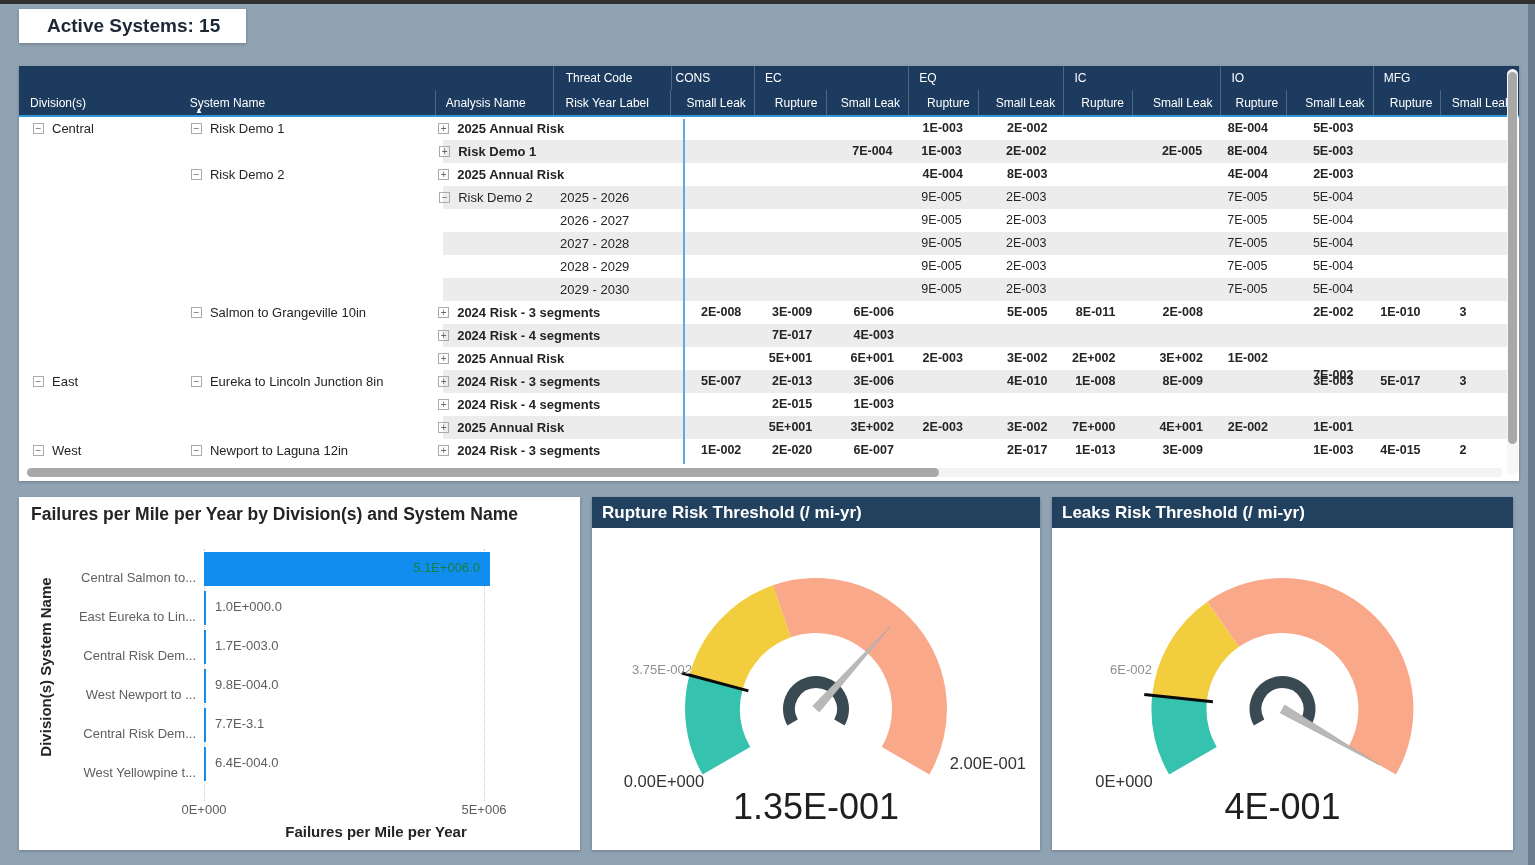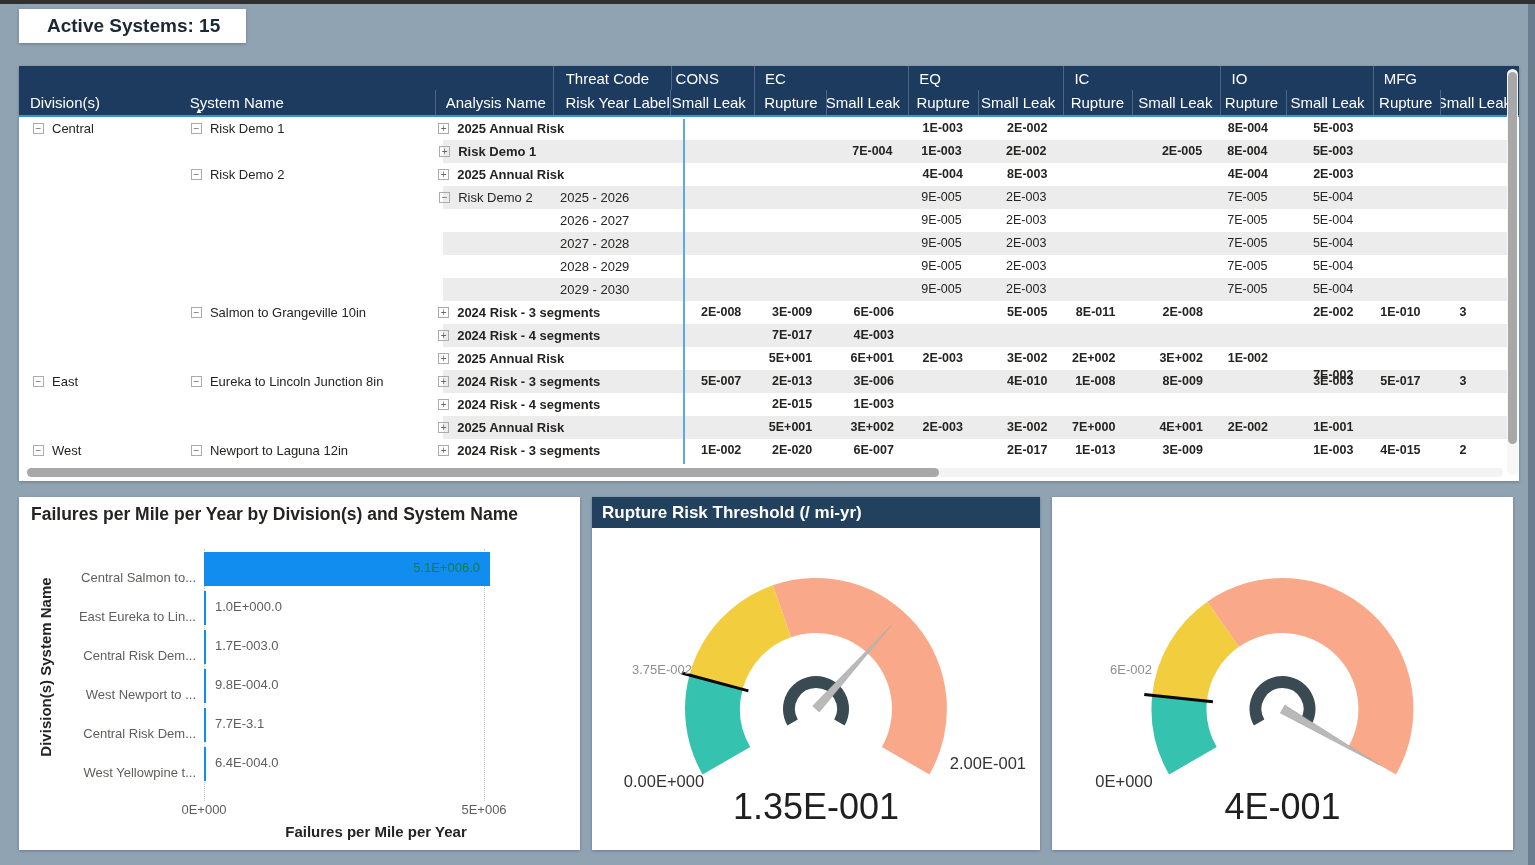--- a/index.html
+++ b/index.html
@@ -11,21 +11,21 @@
 
   
   .active-box{left:19px;top:9px;height:34px;padding:0 26px 0 28px;line-height:34px;
               font-size:19px;font-weight:bold;color:#1B2836;white-space:nowrap}
 
   
   .table-card{left:19px;top:66px;width:1500px;height:415px}
   .m-hrow{display:flex;background:#1C3B5E;color:#fff;padding-left:11px;box-sizing:border-box;position:relative}
   .m-hrow1{height:24px}
   .m-hrow2{height:27px;border-bottom:2px solid #3296DC}
-  .m-hcell{box-sizing:border-box;font-size:15px;display:flex;align-items:center;
+  .m-hcell{box-sizing:border-box;font-size:12px;display:flex;align-items:center;
            white-space:nowrap;overflow:hidden;border-left:1px solid rgba(255,255,255,.22)}
   .m-hcell.nb{border-left:none}
   .m-hcell.val{justify-content:flex-end;padding-right:8px}
   .m-hcell.grp{padding-left:10px}
   .sort-arrow{position:absolute;left:176px;bottom:0;font-size:8px;line-height:8px;color:#fff}
   .m-body{position:relative;width:1488px;height:345px;overflow:hidden}
   .m-row{display:flex;height:23px;padding-left:11px;box-sizing:border-box;align-items:center;
          position:relative;font-size:13px;background:#fff}
   .m-row .stripe{position:absolute;left:424px;width:1104px;top:0;bottom:0;background:#ECECEC;z-index:0}
   .m-cell{position:relative;z-index:1;box-sizing:border-box;white-space:nowrap;display:flex;align-items:center}
@@ -498,20 +498,23 @@
         <polygon points="298.9,97.8 220.7,178.0 227.3,184.0" fill="#B9B9B9" stroke="#9E9E9E" stroke-width="0.5"></polygon>
       </svg>
       <div class="g-thr">3.75E-002</div>
       <div class="g-min">0.00E+000</div>
       <div class="g-max">2.00E-001</div>
       <div class="g-value">1.35E-001</div>
     </div>
 </div>
 
 <div class="card gauge-card g2">
+  <div class="g-titlebar">
+    <div class="g-title">Leaks Risk Threshold (/ mi-yr)</div>
+  </div>
   <div class="g-body">
       <svg width="461" height="260" class="g-svg">
         <path d="M117.1 246.5 A131 131 0 0 1 100.2 167.3 L154.9 173.1 A76 76 0 0 0 164.7 219.0 Z" fill="#35C2AF"></path>
         <path d="M100.2 167.3 A131 131 0 0 1 155.3 73.7 L186.9 118.8 A76 76 0 0 0 154.9 173.1 Z" fill="#F2CE3F"></path>
         <path d="M155.3 73.7 A131 131 0 0 1 343.9 246.5 L296.3 219.0 A76 76 0 0 0 186.9 118.8 Z" fill="#F9A98A"></path>
         <line x1="160.88346732422087" y1="173.68300757126423" x2="92.26145654381" y2="166.47054360579614" stroke="#0a0a0a" stroke-width="3"></line>
         <path d="M207.1 194.5 A27 27 0 1 1 253.9 194.5" fill="none" stroke="#3A4A52" stroke-width="12"></path>
         <polygon points="327.5,237.0 232.8,177.1 228.3,184.9" fill="#B9B9B9" stroke="#9E9E9E" stroke-width="0.5"></polygon>
       </svg>
       <div class="g-thr">6E-002</div>

